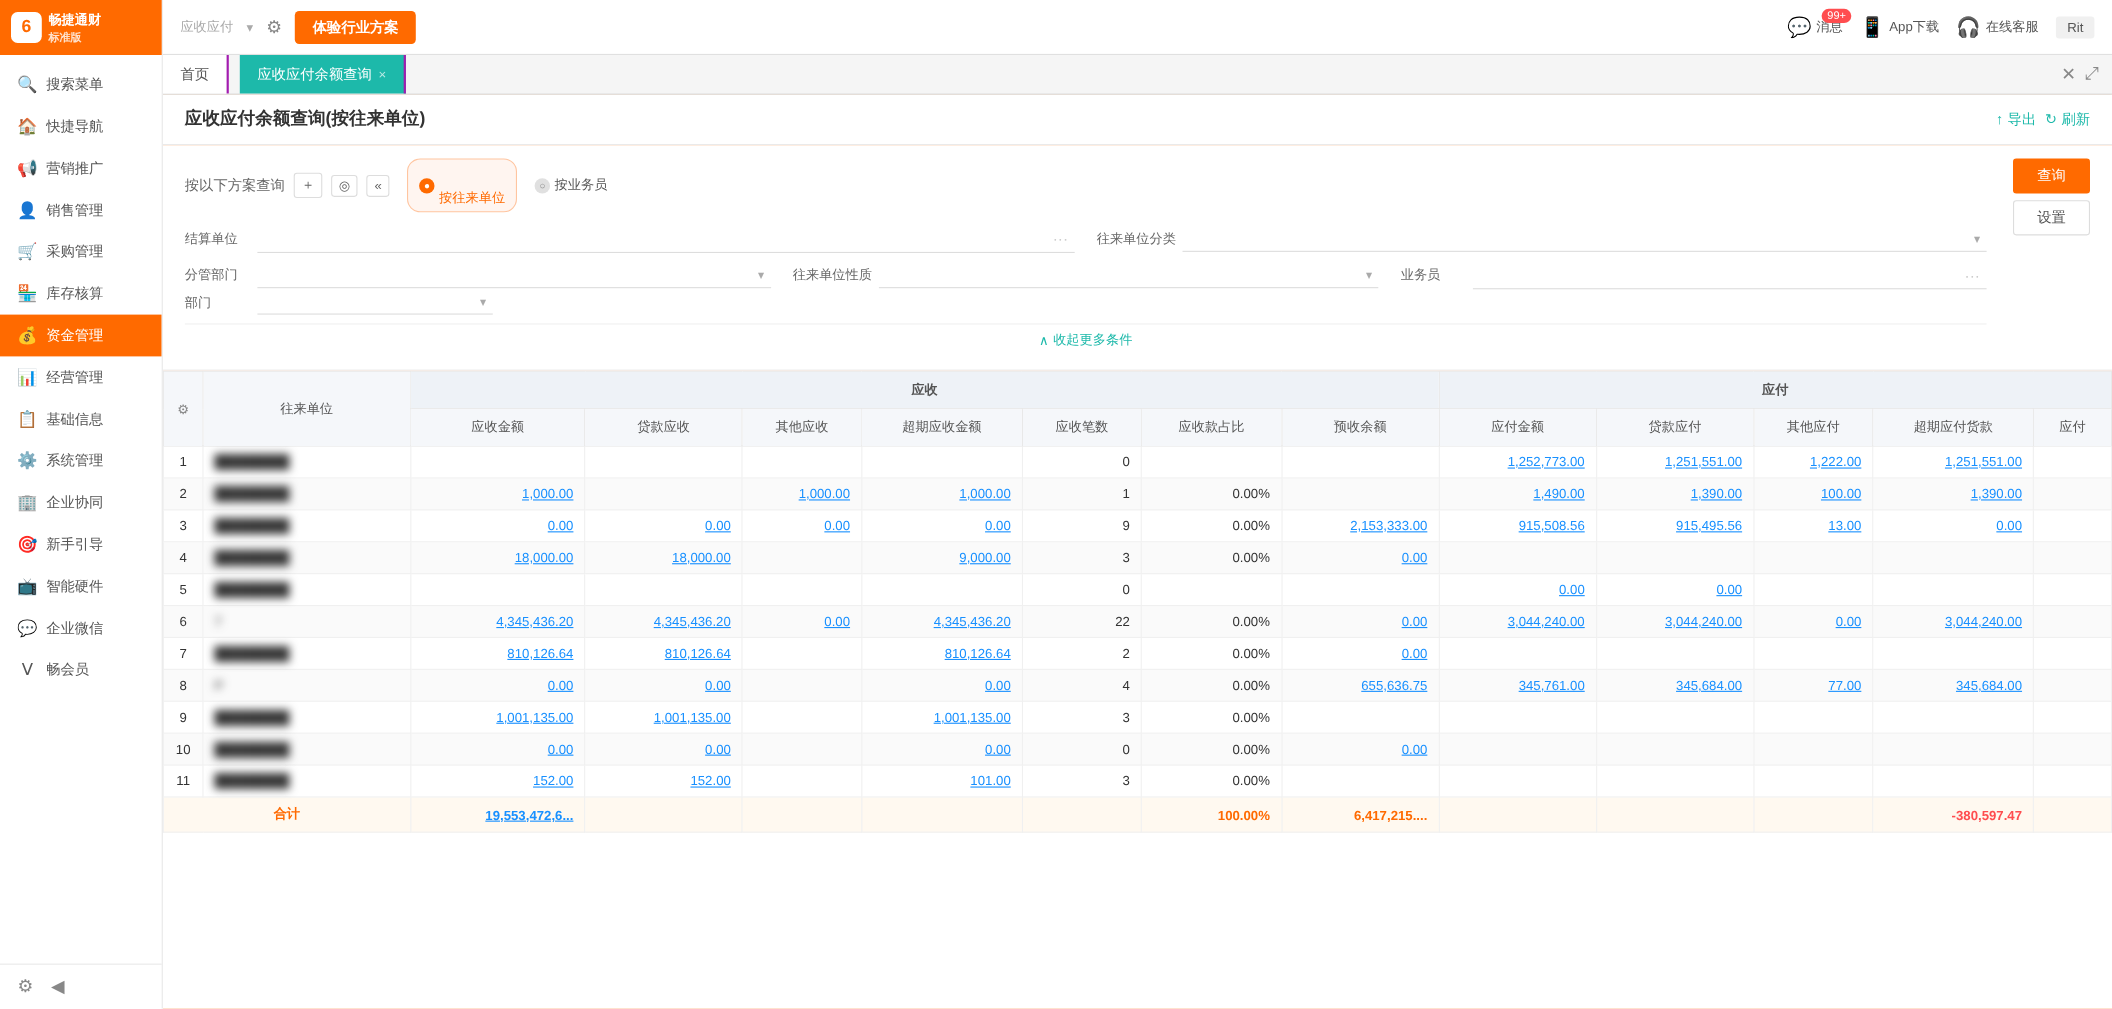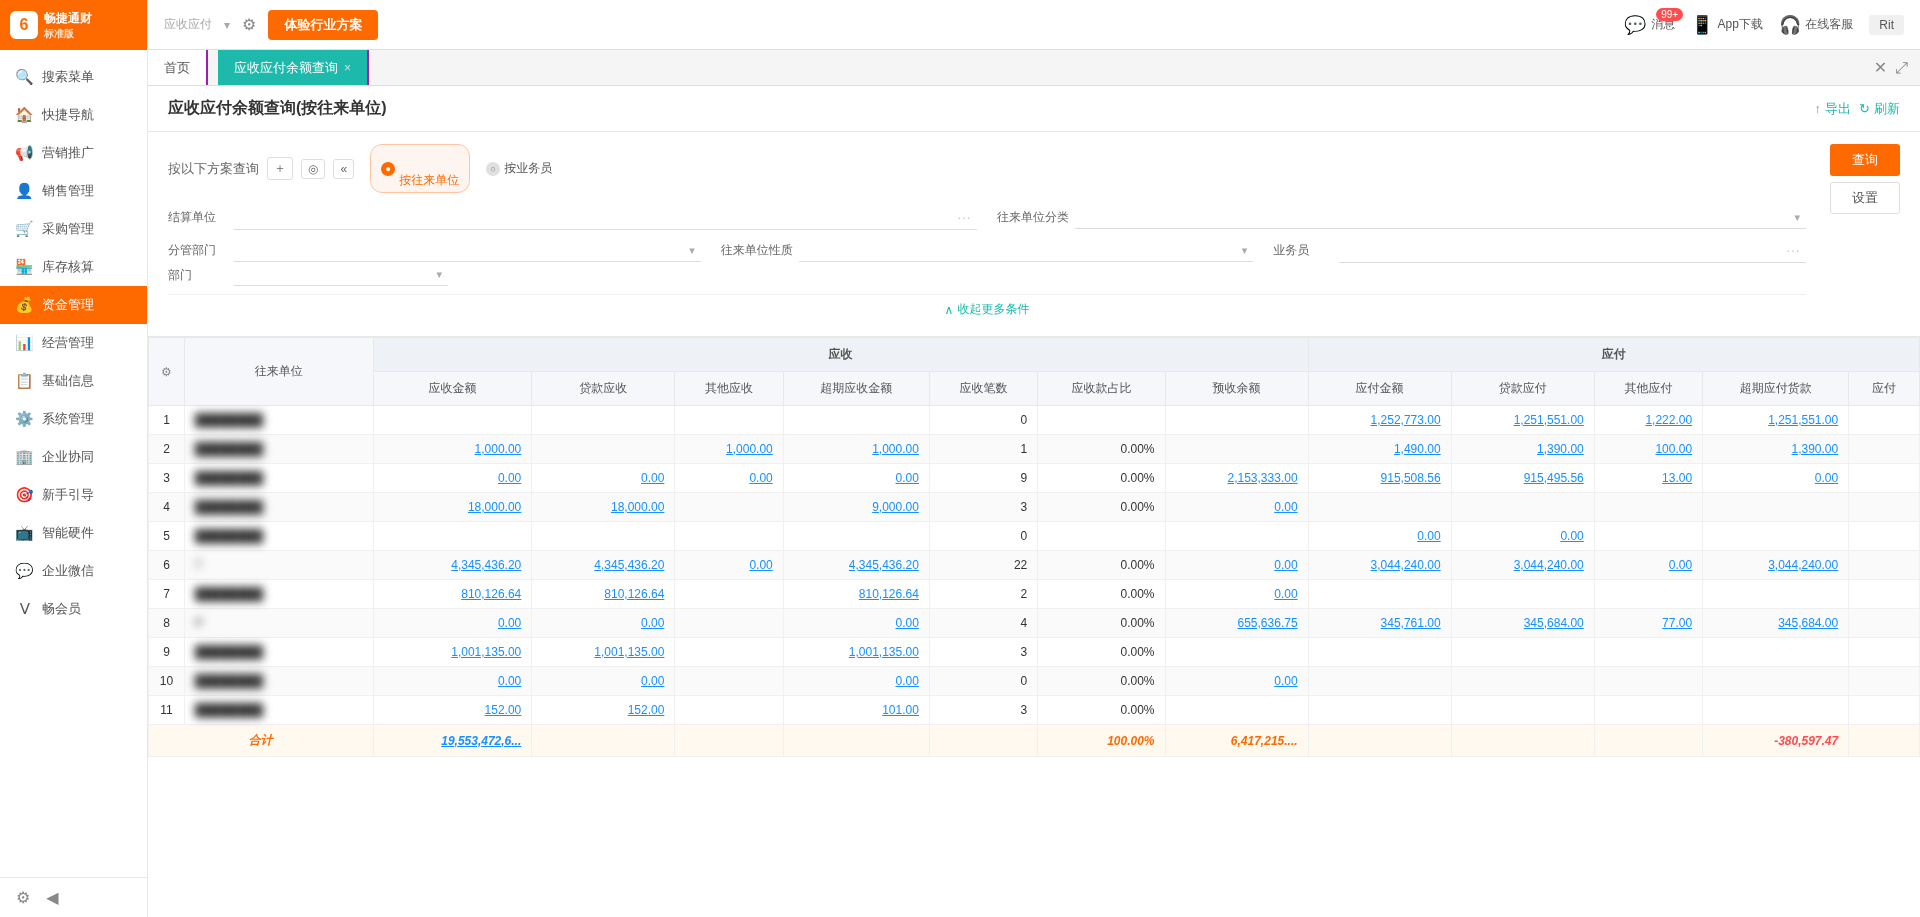--- a/index.html
+++ b/index.html
@@ -109,21 +109,21 @@
     }
     .data-table th.group { background: #eef2f7; font-weight: bold; }
     .data-table td {
       padding: 7px 10px; border: 1px solid #f0f0f0; color: #333; text-align: right; white-space: nowrap;
     }
     .data-table td.center { text-align: center; }
     .data-table td.left { text-align: left; }
     .data-table tr:nth-child(even) { background: #fafafa; }
     .underline { text-decoration: underline; color: #1890ff; cursor: pointer; }
     .settings-icon { color: #888; cursor: pointer; }
-    .total-row { background: #fff9f0 !important; font-weight: bold; font-style: italic; }
+    .total-row { background: #fff9f0 !important; font-weight: bold; }
     .total-row td { color: #ff6a00; }
 
     
     .query-btn {
       background: #ff6a00; color: white; border: none; padding: 7px 20px; border-radius: 3px;
       cursor: pointer; font-size: 13px; display: block; width: 70px; margin-bottom: 6px;
     }
     .set-btn {
       background: white; color: #555; border: 1px solid #ddd; padding: 6px 20px; border-radius: 3px;
       cursor: pointer; font-size: 13px; display: block; width: 70px;

